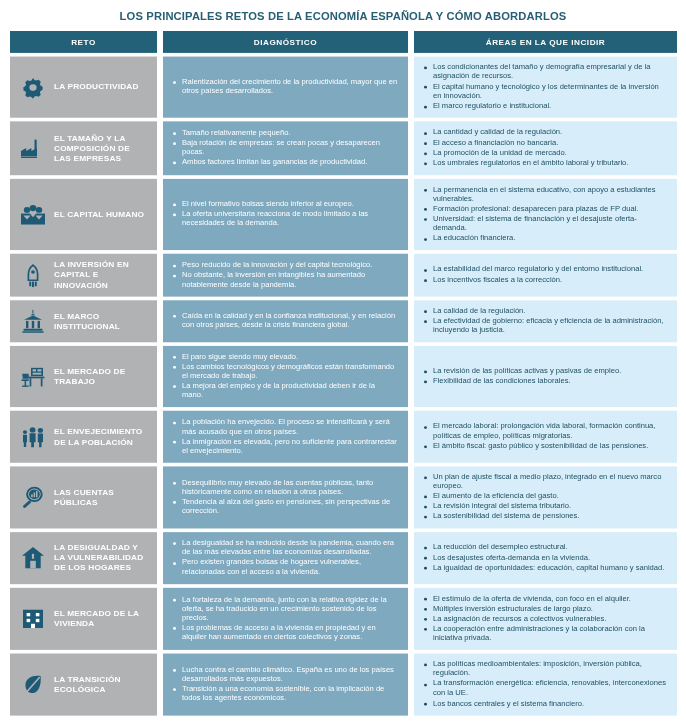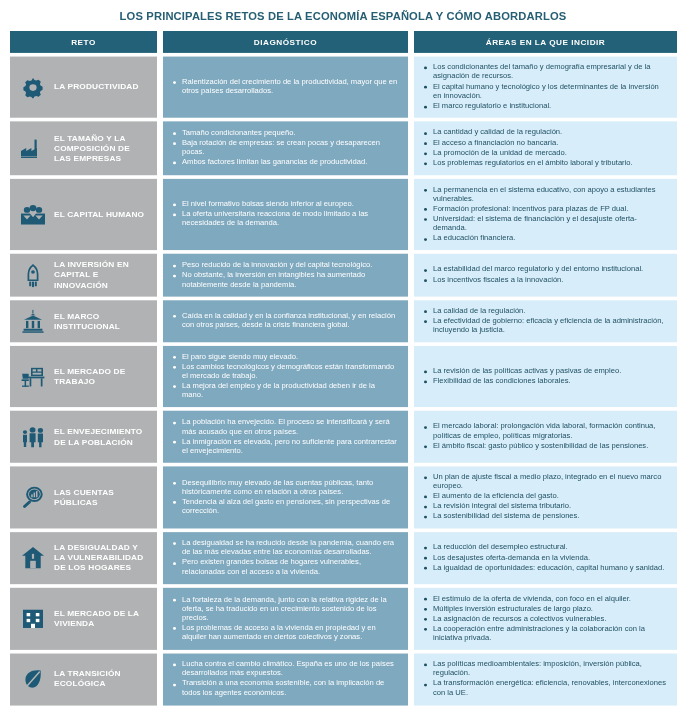--- a/index.html
+++ b/index.html
@@ -175,32 +175,32 @@
                 <rect x="14.5" y="1" width="2.2" height="13" fill="#1e5a76"></rect>
                 <path fill="#1e5a76" d="M1 13.5l5.2-3.3v3.3l5.2-3.3v3.3L17 10.2V19H1z"></path>
                 <rect x="1" y="19.5" width="16" height="1.6" fill="#1e5a76"></rect>
               </svg>
             </span>
             <span class="reto-label">EL TAMAÑO Y LA COMPOSICIÓN DE LAS EMPRESAS</span>
           </div>
           <div class="gap"></div>
           <div class="cell-diag c2">
             <ul class="points">
-              <li>Tamaño condicionantes pequeño.</li>
+              <li>Tamaño relativamente pequeño.</li>
               <li>Baja rotación de empresas: se crean pocas y desaparecen pocas.</li>
               <li>Ambos factores limitan las ganancias de productividad.</li>
             </ul>
           </div>
           <div class="gap"></div>
           <div class="cell-area c3">
             <ul class="points">
               <li>La cantidad y calidad de la regulación.</li>
               <li>El acceso a financiación no bancaria.</li>
               <li>La promoción de la unidad de mercado.</li>
-              <li>Los problemas regulatorios en el ámbito laboral y tributario.</li>
+              <li>Los umbrales regulatorios en el ámbito laboral y tributario.</li>
             </ul>
           </div>
         </div>
         <div class="row">
           <div class="cell-reto c1">
             <span class="icon">
               <svg width="26" height="24" viewBox="0 0 26 24">
                 <rect x="1" y="11" width="24" height="12" fill="#1e5a76"></rect>
                 <circle cx="7" cy="7" r="3.2" fill="#1e5a76"></circle>
                 <circle cx="19" cy="7" r="3.2" fill="#1e5a76"></circle>
@@ -216,21 +216,21 @@
           <div class="cell-diag c2">
             <ul class="points">
               <li>El nivel formativo bolsas siendo inferior al europeo.</li>
               <li>La oferta universitaria reacciona de modo limitado a las necesidades de la demanda.</li>
             </ul>
           </div>
           <div class="gap"></div>
           <div class="cell-area c3">
             <ul class="points">
               <li>La permanencia en el sistema educativo, con apoyo a estudiantes vulnerables.</li>
-              <li>Formación profesional: incentivos para plazas de FP dual.</li>
+              <li>Formación profesional: desaparecen para plazas de FP dual.</li>
               <li>Universidad: el sistema de financiación y el desajuste oferta- demanda.</li>
               <li>La educación financiera.</li>
             </ul>
           </div>
         </div>
         <div class="row">
           <div class="cell-reto c1">
             <span class="icon">
               <svg width="20" height="26" viewBox="0 0 20 26">
                 <path fill="none" stroke="#1e5a76" stroke-width="1.7" d="M10 1.4c3.1 2.6 4.6 6.2 4.6 10.2V18H5.4v-6.4c0-4 1.5-7.6 4.6-10.2z"></path>
@@ -246,21 +246,21 @@
           <div class="cell-diag c2">
             <ul class="points">
               <li>Peso reducido de la innovación y del capital tecnológico.</li>
               <li>No obstante, la inversión en intangibles ha aumentado notablemente desde la pandemia.</li>
             </ul>
           </div>
           <div class="gap"></div>
           <div class="cell-area c3">
             <ul class="points">
               <li>La estabilidad del marco regulatorio y del entorno institucional.</li>
-              <li>Los incentivos fiscales a la innovación.</li>
+              <li>Los incentivos fiscales a la corrección.</li>
             </ul>
           </div>
         </div>
         <div class="row">
           <div class="cell-reto c1">
             <span class="icon">
               <svg width="24" height="26" viewBox="0 0 24 26">
                 <rect x="11.4" y="0.5" width="1" height="4" fill="#1e5a76"></rect>
                 <path fill="#1e5a76" d="M12 4.8l2.6 1.6H9.4z"></path>
                 <path fill="#1e5a76" d="M12 6.8l9 4.6H3z"></path>
@@ -455,19 +455,20 @@
             <ul class="points">
               <li>Lucha contra el cambio climático. España es uno de los países desarrollados más expuestos.</li>
               <li>Transición a una economía sostenible, con la implicación de todos los agentes económicos.</li>
             </ul>
           </div>
           <div class="gap"></div>
           <div class="cell-area c3">
             <ul class="points">
               <li>Las políticas medioambientales: imposición, inversión pública, regulación.</li>
               <li>La transformación energética: eficiencia, renovables, interconexiones con la UE.</li>
+              <li>Los bancos centrales y el sistema financiero.</li>
             </ul>
           </div>
         </div>
       </div>
 
   </div>
 </div>
 
 </body></html>

